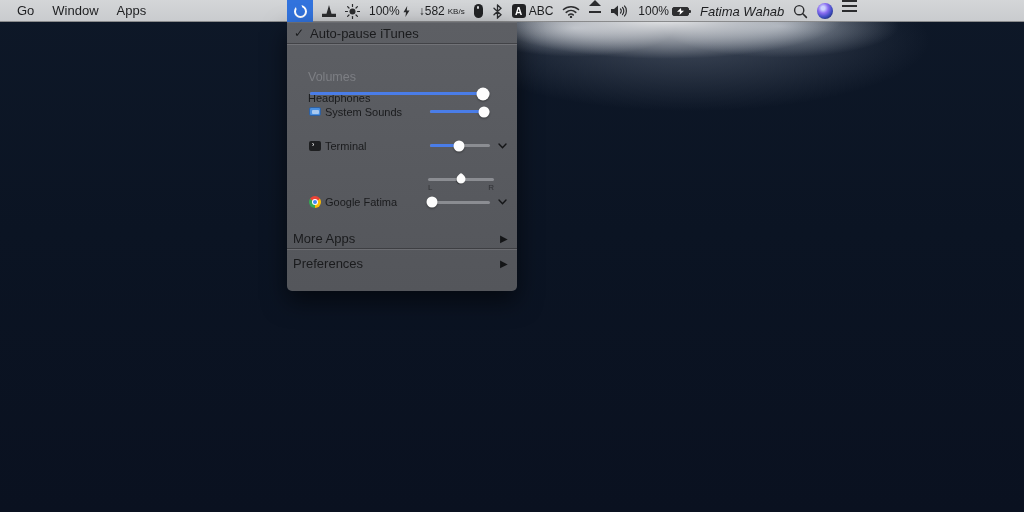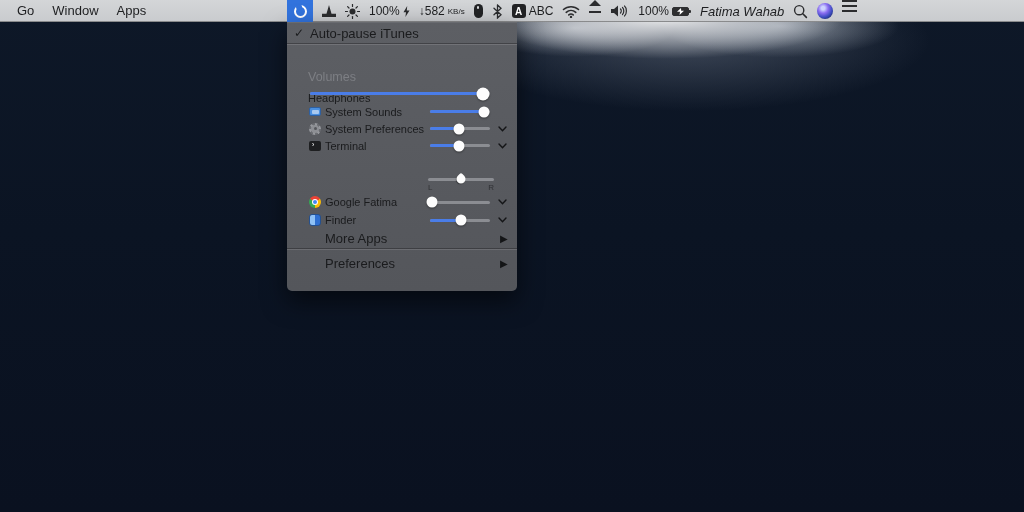--- a/index.html
+++ b/index.html
@@ -97,21 +97,21 @@
   .icon-chrome::before { content:""; position:absolute; inset:3px; background:#fff; border-radius:50%; }
   .icon-chrome::after { content:""; position:absolute; inset:4px; background:#4286f5; border-radius:50%; }
   .icon-finder { width:12px; height:12px; border-radius:3px; background:linear-gradient(90deg,#8fc1f5 0 46%, #2f6fd0 46% 100%); border:1px solid #24508f; }
 
   .pan-row { top:150px; left:141px; width:66px; height:22px; right:auto; }
   .pan-track { position:absolute; top:6px; left:0; right:0; height:3px; background:#8b8d92; border-radius:2px; }
   .pan-knob { position:absolute; top:7px; left:var(--pct,50%); width:9px; height:9px; background:#fdfdfd; transform:translate(-50%,-50%) rotate(45deg); border-radius:2px 50% 50% 50%; box-shadow:0 1px 1px rgba(0,0,0,.4); }
   .pan-l { position:absolute; left:0; top:11px; font-size:8px; color:#303135; }
   .pan-r { position:absolute; right:0; top:11px; font-size:8px; color:#303135; }
 
-  .wide-row { height:18px; display:flex; align-items:center; padding-left:38px; }
+  .wide-row { height:18px; display:flex; align-items:center; padding-left:6px; }
   .wr-more { top:207px; } .wr-prefs { top:232px; } .wr-quit { top:250px; }
   .sub-arrow { position:absolute; left:213px; font-size:10px; color:#141517; }
 
   svg .st { stroke:#2b2c2e; fill:none; stroke-linecap:round; }
 </style>
 </head>
 <body>
 
 <div class="menubar">
   <div class="mb-left">
@@ -256,36 +256,20 @@
       </span>
     <span class="app-name">System Sounds</span>
     <span class="app-slider vslider small" style="--pct: 90%;">
       <span class="vtrack"></span>
         <span class="vfill"></span>
         <span class="vknob"></span>
     </span>
 
   </div>
 
-  <div class="m-abs app-row row-1">
-    <span class="app-icon">
-        <span class="icon-gear"></span>
-      </span>
-    <span class="app-name">System Preferences</span>
-    <span class="app-slider vslider small" style="--pct: 48%;">
-      <span class="vtrack"></span>
-        <span class="vfill"></span>
-        <span class="vknob"></span>
-    </span>
-    <span class="chev">
-      <svg width="9" height="6" viewBox="0 0 9 6">
-          <polyline points="1,1 4.5,4.8 8,1" fill="none" stroke="#141517" stroke-width="1.4" stroke-linecap="round"></polyline>
-        </svg>
-    </span>
-  </div>
 
   <div class="m-abs app-row row-2">
     <span class="app-icon">
         <span class="icon-terminal">›</span>
       </span>
     <span class="app-name">Terminal</span>
     <span class="app-slider vslider small" style="--pct: 48%;">
       <span class="vtrack"></span>
         <span class="vfill"></span>
         <span class="vknob"></span>
@@ -315,36 +299,20 @@
         <span class="vfill"></span>
         <span class="vknob"></span>
     </span>
     <span class="chev">
       <svg width="9" height="6" viewBox="0 0 9 6">
           <polyline points="1,1 4.5,4.8 8,1" fill="none" stroke="#141517" stroke-width="1.4" stroke-linecap="round"></polyline>
         </svg>
     </span>
   </div>
 
-  <div class="m-abs app-row row-s1">
-    <span class="app-icon">
-        <span class="icon-finder"></span>
-      </span>
-    <span class="app-name">Finder</span>
-    <span class="app-slider vslider small" style="--pct: 52%;">
-      <span class="vtrack"></span>
-        <span class="vfill"></span>
-        <span class="vknob"></span>
-    </span>
-    <span class="chev">
-      <svg width="9" height="6" viewBox="0 0 9 6">
-          <polyline points="1,1 4.5,4.8 8,1" fill="none" stroke="#141517" stroke-width="1.4" stroke-linecap="round"></polyline>
-        </svg>
-    </span>
-  </div>
 
   <div class="m-abs wide-row wr-more">
     <span>More Apps</span>
     <span class="sub-arrow">▶</span>
   </div>
 
   <div class="m-abs sep sep2"></div>
 
   <div class="m-abs wide-row wr-prefs">
     <span>Preferences</span>

